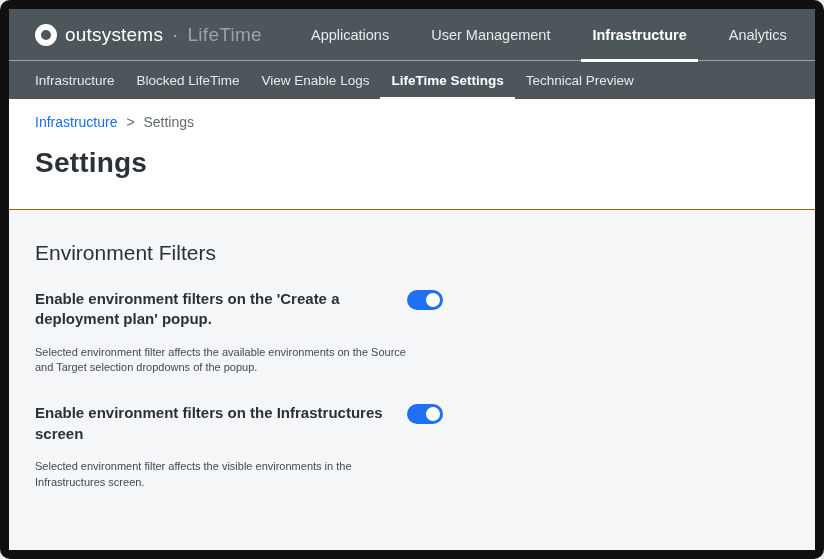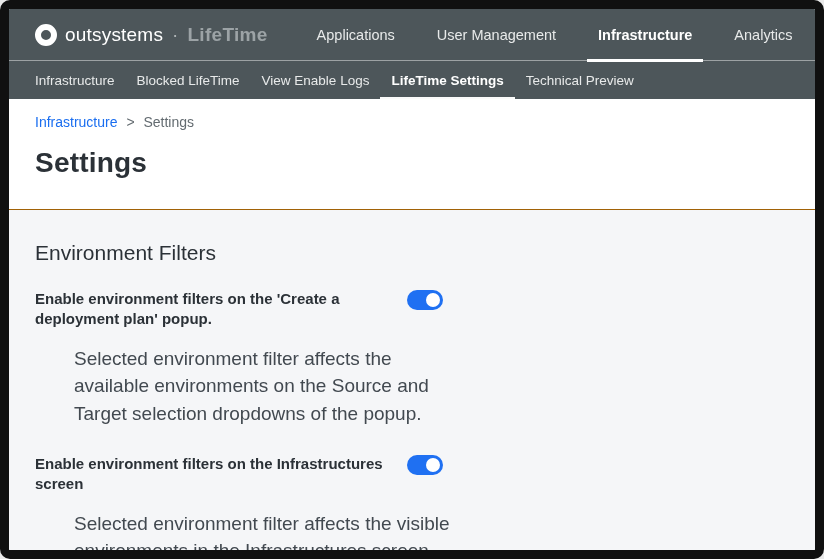--- a/index.html
+++ b/index.html
@@ -30,21 +30,21 @@
   }
   .brand { display: flex; align-items: center; gap: 8px; margin-right: 28px; }
   .logo-donut {
     width: 22px; height: 22px;
     border: 6px solid #ffffff;
     border-radius: 50%;
     background: #4d565a;
   }
   .brand-name { color: #ffffff; font-size: 19px; letter-spacing: 0.2px; }
   .brand-sep { color: #aeb4b6; font-size: 19px; margin: 0 1px; }
-  .brand-product { color: #9ca3a6; font-size: 19px; font-weight: 700; letter-spacing: 0.3px; }
+  .brand-product { color: #9ca3a6; font-size: 19px; font-weight: 400; letter-spacing: 0.3px; }
 
   .topnav-items { display: flex; align-items: stretch; }
   .topnav-item {
     display: flex; align-items: center;
     padding: 0 21px;
     color: #e8eaea;
     font-size: 14.5px;
     text-decoration: none;
     position: relative;
     cursor: pointer;
@@ -139,25 +139,24 @@
     margin-top: 1px;
   }
   .toggle .knob {
     position: absolute;
     top: 3px; right: 3px;
     width: 14px; height: 14px;
     border-radius: 50%;
     background: #ffffff;
   }
   .setting-desc {
-    font-size: 19px;
+    font-size: 11px;
     color: #424950;
     line-height: 1.45;
     max-width: 385px;
-    margin-left: 39px;
   }
   .setting-block + .setting-block { margin-top: 27px; }
 </style>
 </head>
 <body>
 
 <div class="frame">
 
   <header class="topnav">
     <div class="brand">

